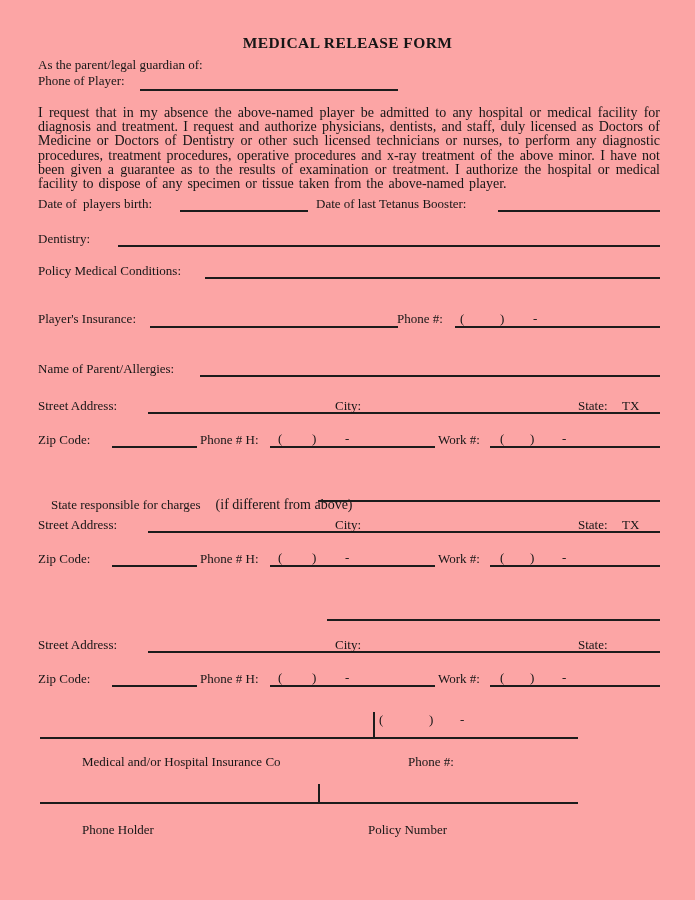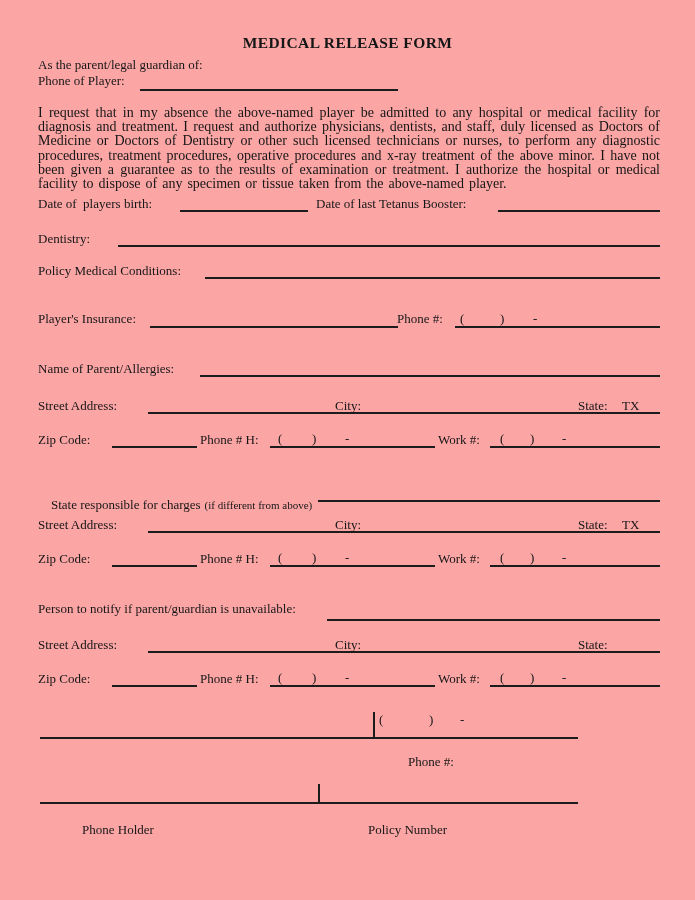--- a/index.html
+++ b/index.html
@@ -14,21 +14,21 @@
   .t { position:absolute; font-size:13px; white-space:pre; line-height:15px;font-family:Liberation Serif, serif; }
   .para {
     position:absolute; left:38px; top:106px; width:622px;
     font-size:14px; line-height:14.2px; text-align:justify; word-spacing:1.5px;
   }
   .ln { position:absolute; height:2px; background:#1c1c1c; }
   .vln { position:absolute; width:2px; background:#1c1c1c; }
   .pbx { position:absolute; border-bottom:2px solid #1c1c1c; font-size:13px; }
   .pbx .g { position:absolute; top:0; font-size:13px; }
   .pbx-noline { border-bottom:none; border-left:2px solid #1c1c1c; }
-  .note { font-size:11px; margin-left:4px; }
+  .note { font-size:14px; margin-left:15px; }
   i { font-style:normal; }
 </style>
 </head>
 <body>
 
 <div class="page">
 
   <div class="title">MEDICAL RELEASE FORM</div>
   <span class="t" style="left:38px;top:57px">As the parent/legal guardian of:</span>
   <span class="t" style="left:38px;top:73px">Phone of Player:</span>
@@ -99,21 +99,20 @@
     <span class="g" style="left:42px">)</span>
     <span class="g" style="left:75px">-</span>
   </div>
   <span class="t" style="left:438px;top:551px">Work #:</span>
   <div class="pbx" style="left:490px;top:550px;width:170px;height:15px">
     <span class="g" style="left:10px">(</span>
     <span class="g" style="left:40px">)</span>
     <span class="g" style="left:72px">-</span>
   </div>
 
-  <span class="t" style="left:38px;top:601px">Person to notify if parent/guardian is unavailable:</span>
   <div class="ln" style="left:327px;top:619px;width:333px"></div>
 
   <span class="t" style="left:38px;top:637px">Street Address:</span>
   <div class="ln" style="left:148px;top:651px;width:512px"></div>
   <span class="t" style="left:335px;top:637px">City:</span>
   <span class="t" style="left:578px;top:637px">State:</span>
 
   <span class="t" style="left:38px;top:671px">Zip Code:</span>
   <div class="ln" style="left:112px;top:685px;width:85px"></div>
   <span class="t" style="left:200px;top:671px">Phone # H:</span>
@@ -128,20 +127,21 @@
     <span class="g" style="left:40px">)</span>
     <span class="g" style="left:72px">-</span>
   </div>
 
   <div class="pbx pbx-noline" style="left:373px;top:712px;width:205px;height:26px">
     <span class="g" style="left:4px">(</span>
     <span class="g" style="left:54px">)</span>
     <span class="g" style="left:85px">-</span>
   </div>
   <div class="ln" style="left:40px;top:737px;width:538px"></div>
+  <span class="t" style="left:82px;top:754px">Medical and/or Hospital Insurance Co</span>
   <span class="t" style="left:408px;top:754px">Phone #:</span>
 
   <div class="vln" style="left:318px;top:784px;height:18px"></div>
   <div class="ln" style="left:40px;top:802px;width:538px"></div>
   <span class="t" style="left:82px;top:822px">Phone Holder</span>
   <span class="t" style="left:368px;top:822px">Policy Number</span>
 
 </div>
 
 </body></html>

